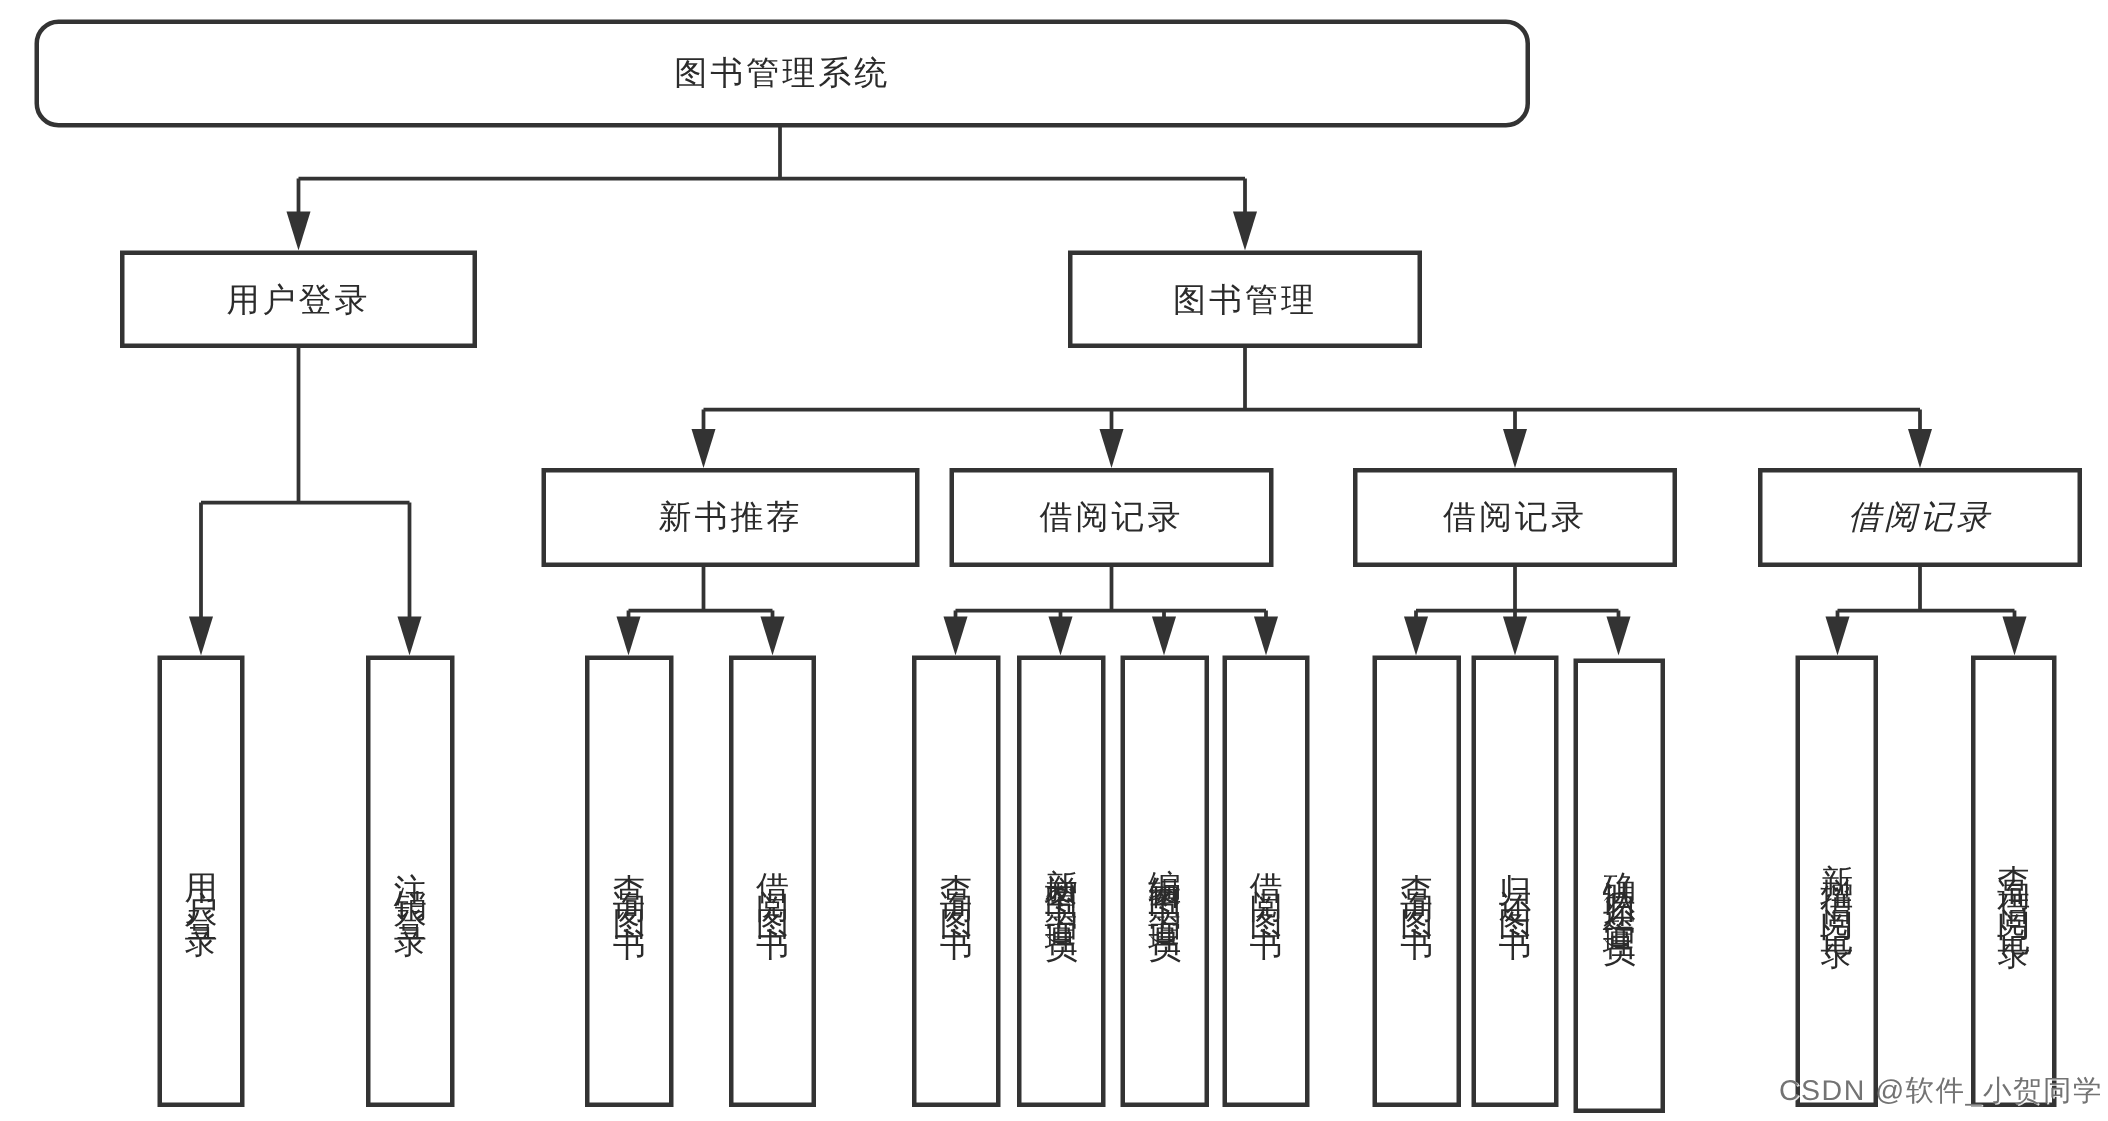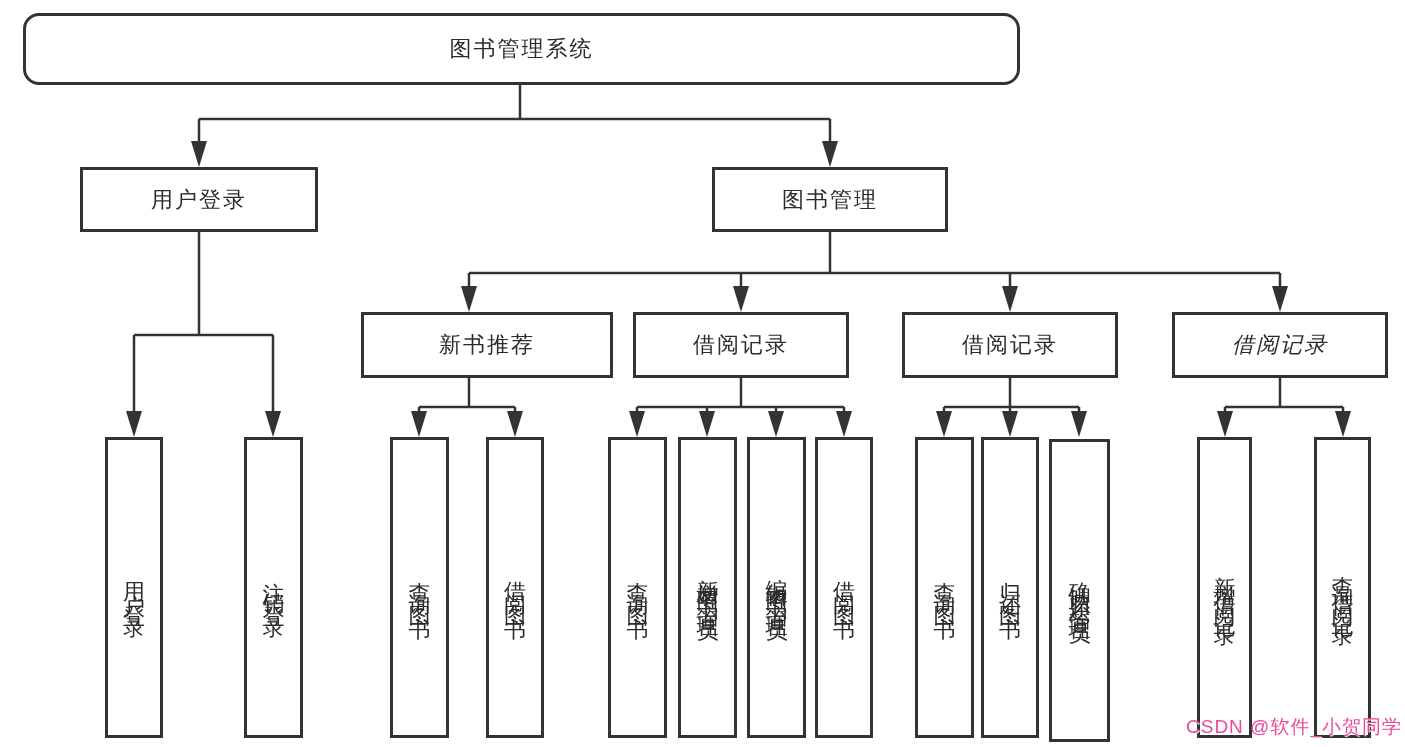--- a/index.html
+++ b/index.html
@@ -40,21 +40,21 @@
     letter-spacing: 10px;
     color: #2b2b2b;
   }
   #watermark {
     position: absolute;
     left: 1186px;
     top: 714px;
     font-size: 19px;
     letter-spacing: 1px;
     white-space: nowrap;
-    color: #ec4899;
+    color: #737373;
     text-shadow: 1px 1px 0 rgba(255,255,255,0.85);
     z-index: 5;
   }
 </style>
 </head>
 <body>
 
 <div id="stage">
 
   <svg id="connector-svg" viewBox="0 0 1405 747" xmlns="http://www.w3.org/2000/svg">

